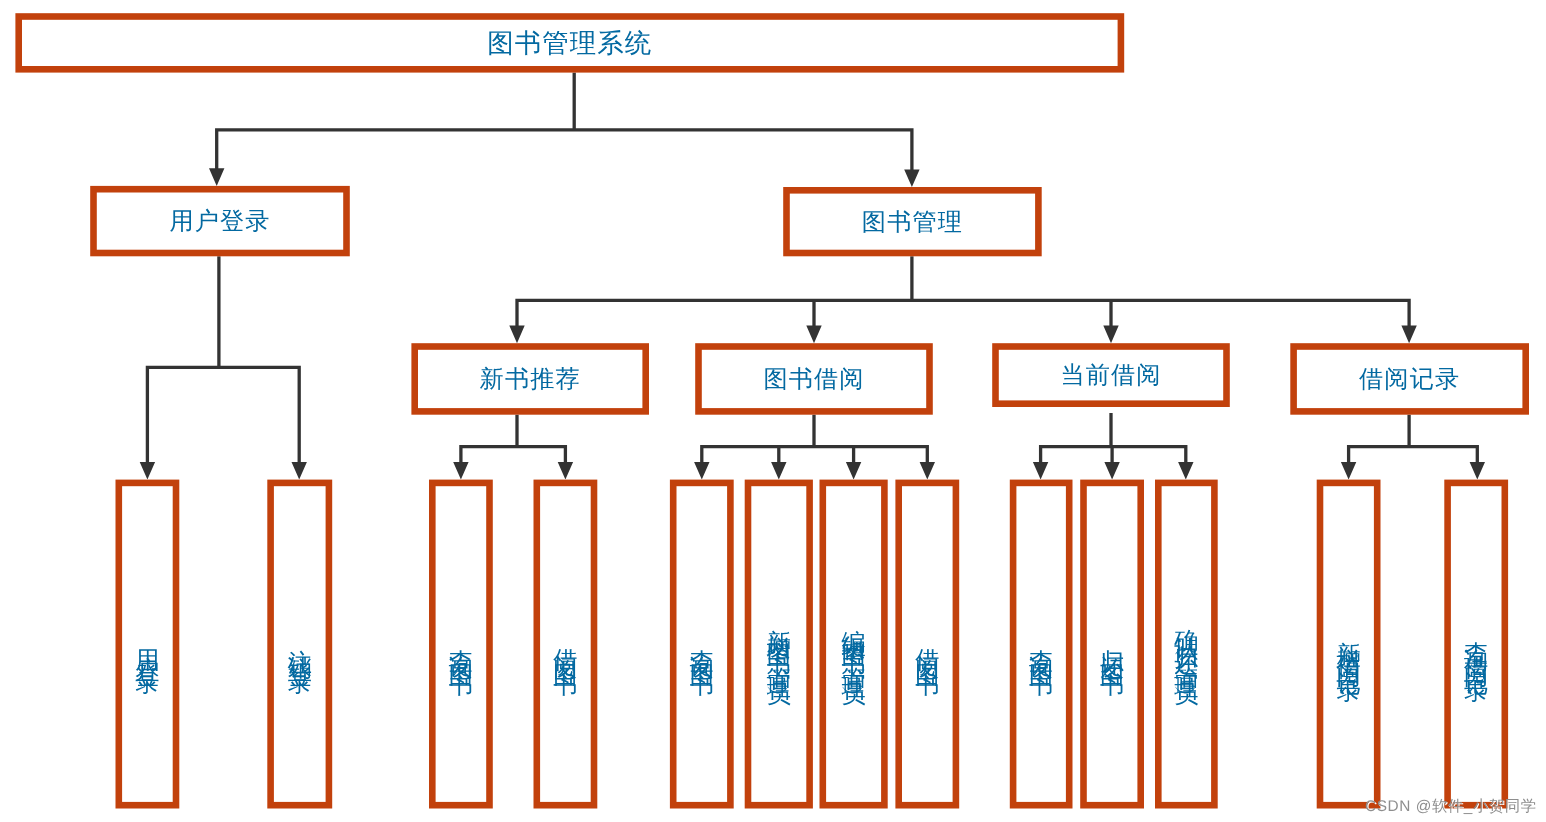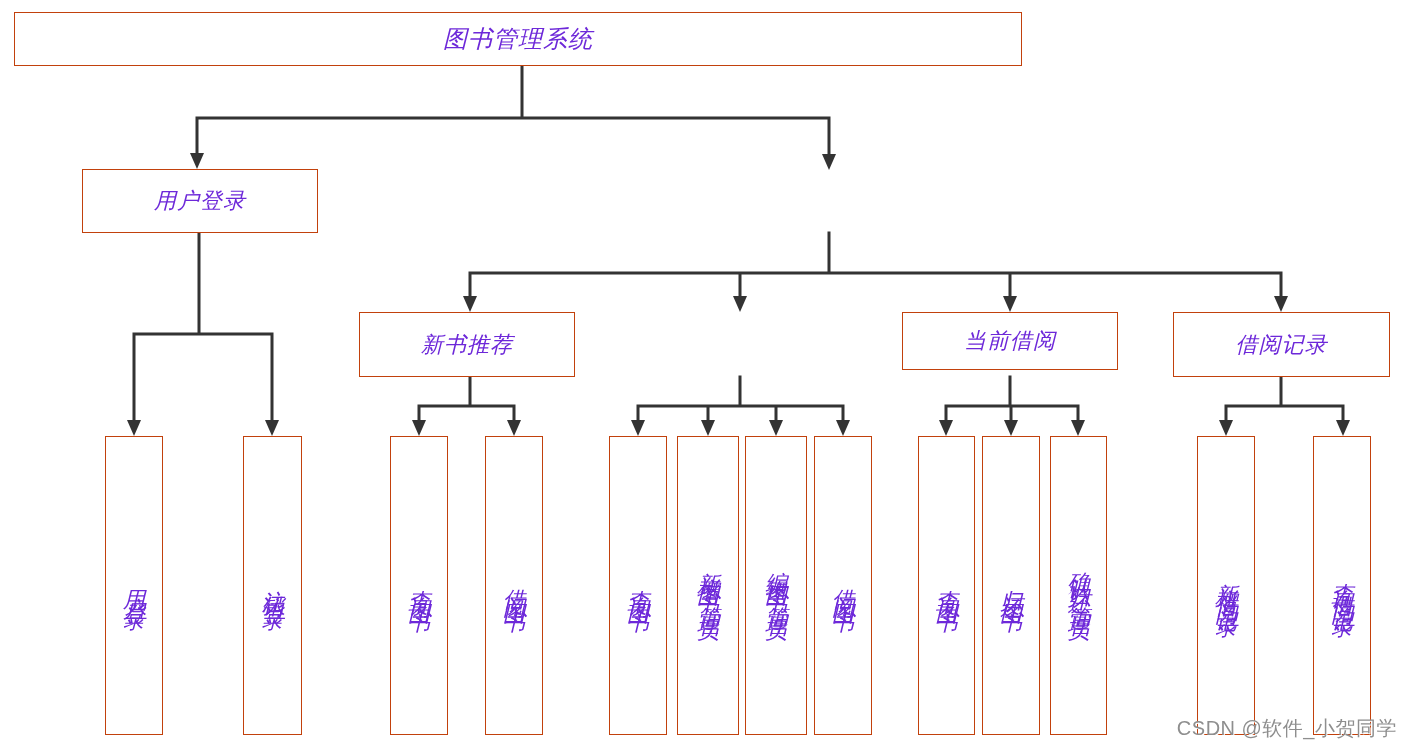--- a/index.html
+++ b/index.html
@@ -19,42 +19,41 @@
     position: absolute;
     left: 0; top: 0;
     width: 1405px;
     height: 747px;
     pointer-events: none;
   }
   .node {
     position: absolute;
     box-sizing: border-box;
     background: #ffffff;
-    border: 1px solid #c2410c;
+    border: 6px solid #c2410c;
     display: flex;
     align-items: center;
     justify-content: center;
-    color: #6d28d9;
-    font-style: italic;
+    color: #0369a1;
   }
   .hbox { font-size: 22px; letter-spacing: 1px; white-space: nowrap; }
   .root-box { font-size: 24px; }
   .vbox span {
     writing-mode: vertical-rl;
     text-orientation: mixed;
     font-size: 22px;
     letter-spacing: 7px;
     line-height: 1;
     white-space: nowrap;
   }
   #watermark {
     position: absolute;
     right: 8px;
     bottom: 5px;
-    font-size: 20px;
+    font-size: 14px;
     color: #8e8e8e;
     letter-spacing: 0.5px;
     text-shadow: 1px 1px 0 #ffffff;
     white-space: nowrap;
     z-index: 5;
   }
 </style>
 </head>
 <body>
 
@@ -96,22 +95,24 @@
          M939 420 L953 420 L946 436 Z
          M1004 420 L1018 420 L1011 436 Z
          M1071 420 L1085 420 L1078 436 Z
          M1219 420 L1233 420 L1226 436 Z
          M1336 420 L1350 420 L1343 436 Z"></path>
   </svg>
 
   <div class="node hbox root-box" style="left:14px; top:12px; width:1008px; height:54px;">图书管理系统</div>
 
   <div class="node hbox" style="left:82px; top:169px; width:236px; height:64px;">用户登录</div>
+  <div class="node hbox" style="left:712px; top:170px; width:235px; height:63px;">图书管理</div>
 
-  <div class="node hbox" style="left:359px; top:312px; width:216px; height:65px;">新书推荐</div>
+  <div class="node hbox" style="left:374px; top:312px; width:216px; height:65px;">新书推荐</div>
+  <div class="node hbox" style="left:632px; top:312px; width:216px; height:65px;">图书借阅</div>
   <div class="node hbox" style="left:902px; top:312px; width:216px; height:58px;">当前借阅</div>
   <div class="node hbox" style="left:1173px; top:312px; width:217px; height:65px;text-align:center;">借阅记录</div>
 
   <div class="node vbox" style="left:105px; top:436px; width:58px; height:299px;">
     <span>用户登录</span>
   </div>
   <div class="node vbox" style="left:243px; top:436px; width:59px; height:299px;">
     <span>注销登录</span>
   </div>
 

